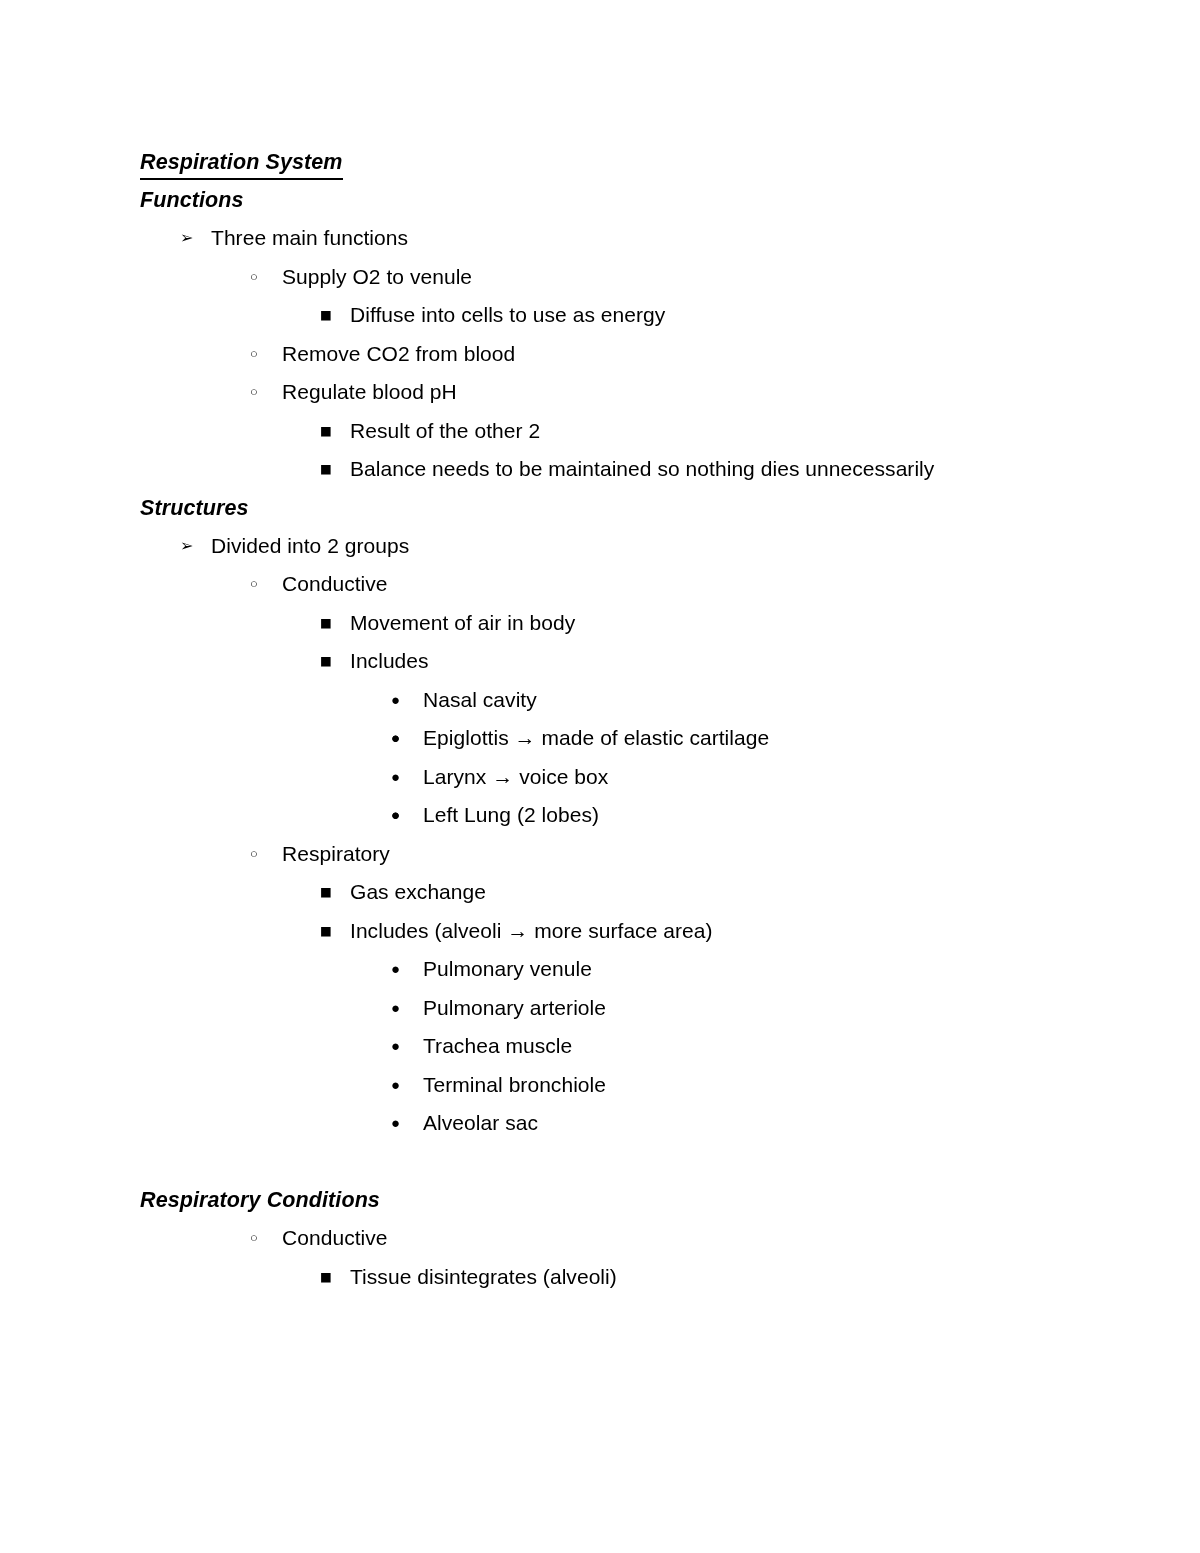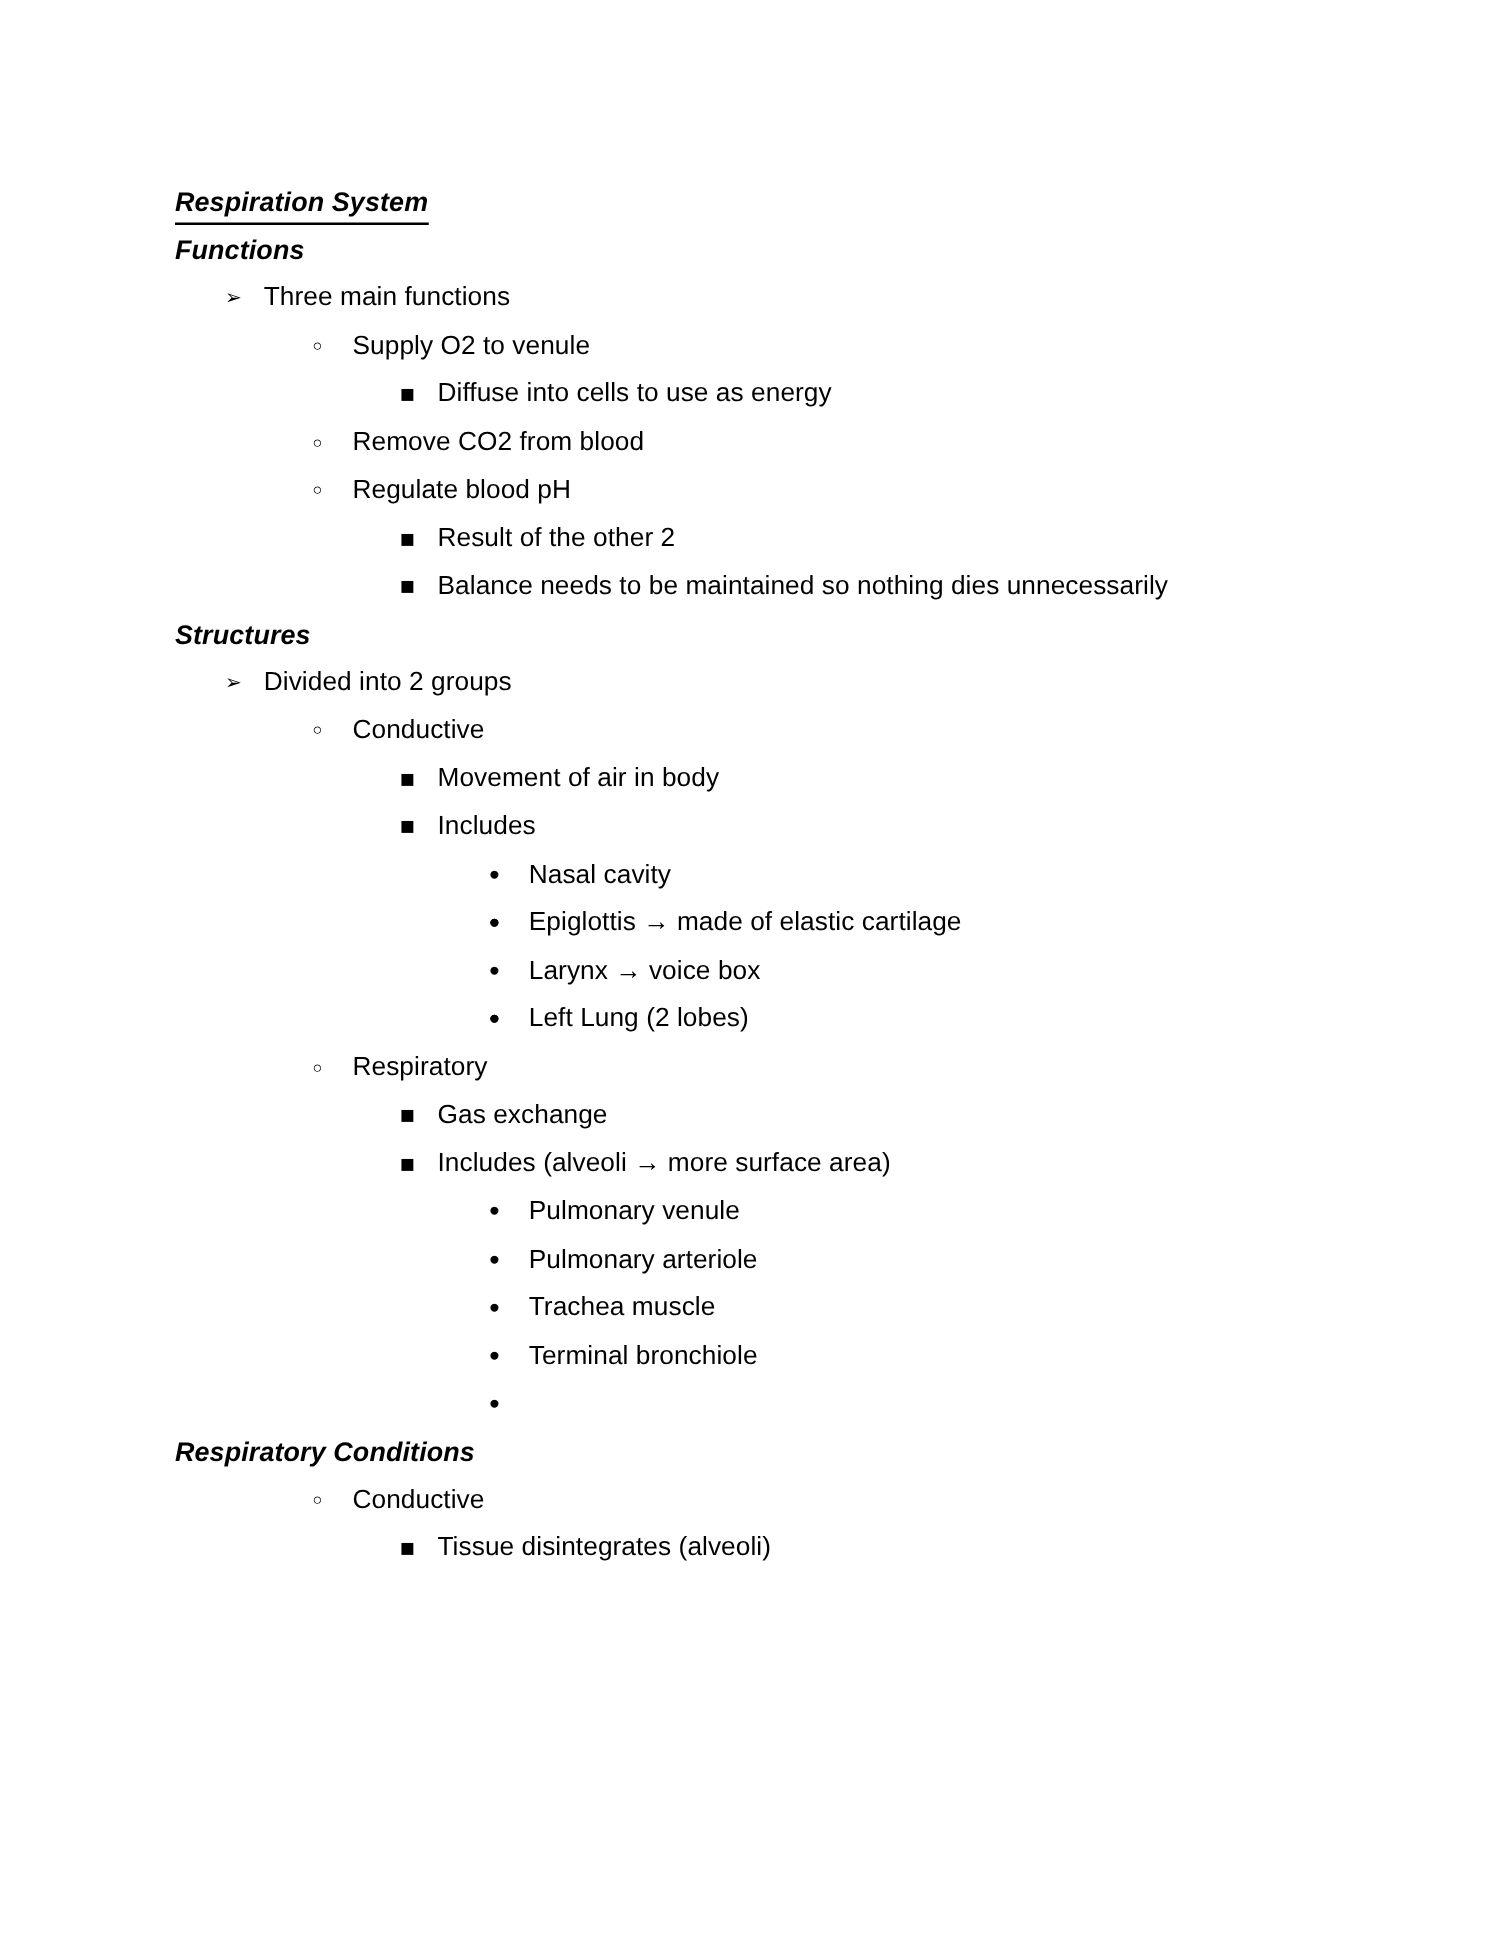--- a/index.html
+++ b/index.html
@@ -194,20 +194,21 @@
       <div class="row lvl4">
         <span class="bullet ">●</span>
         <span class="txt">Trachea muscle</span>
       </div>
       <div class="row lvl4">
         <span class="bullet ">●</span>
         <span class="txt">Terminal bronchiole</span>
       </div>
       <div class="row lvl4">
         <span class="bullet ">●</span>
+        <span class="txt">Alveolar sac</span>
       </div>
       <span class="blank-line"></span>
       <div class="heading"><span>Respiratory Conditions</span></div>
       <div class="row lvl2">
         <span class="bullet ">○</span>
         <span class="txt">Conductive</span>
       </div>
       <div class="row lvl3">
         <span class="bullet sq-glyph">■</span>
         <span class="txt">Tissue disintegrates (alveoli)</span>

